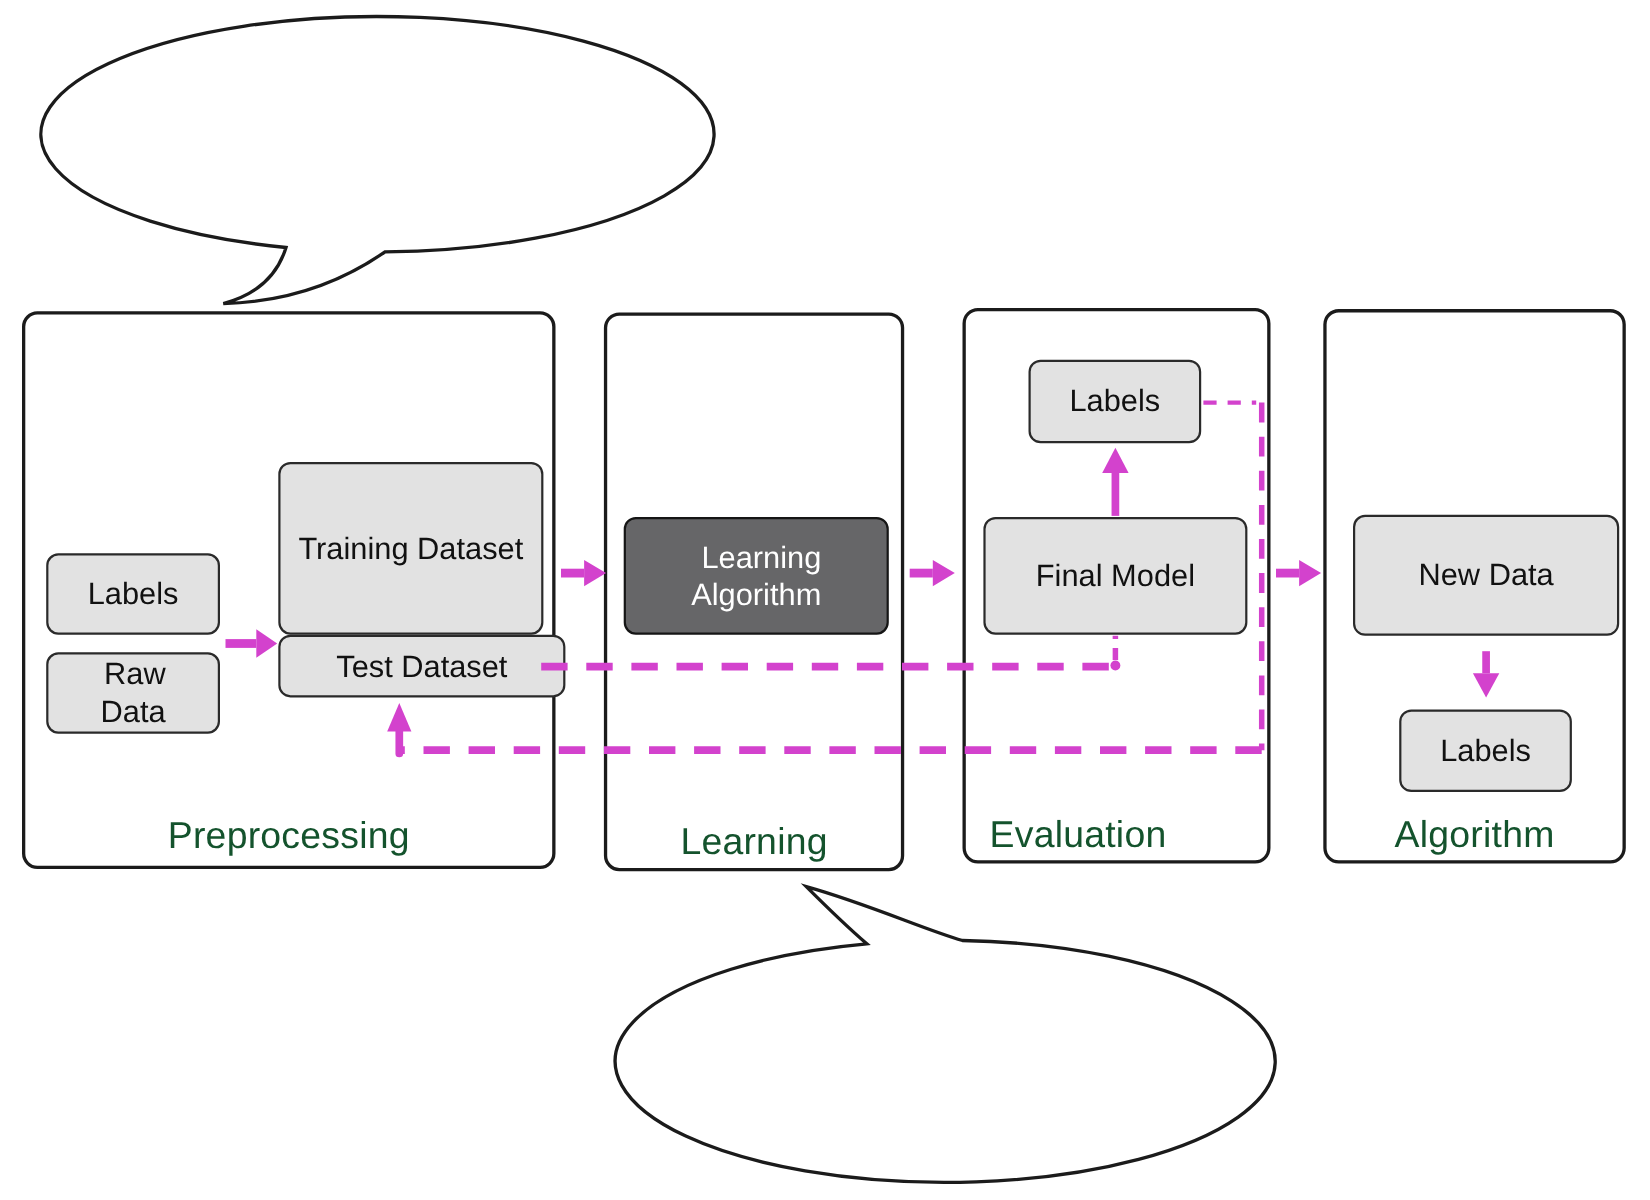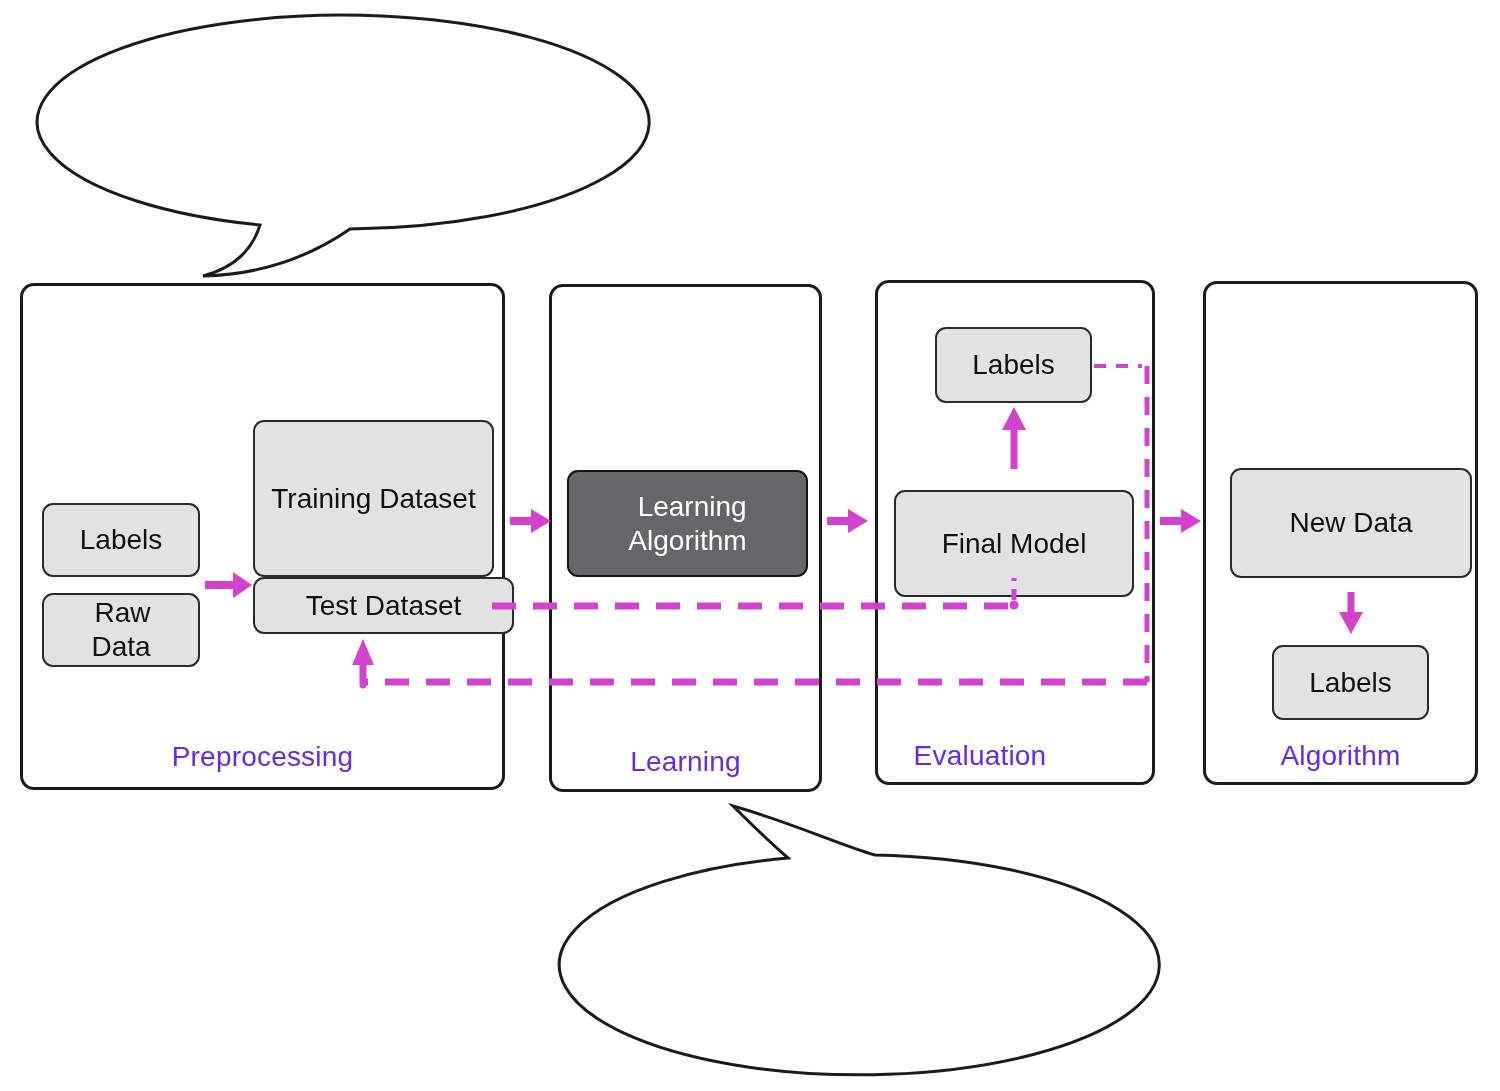--- a/index.html
+++ b/index.html
@@ -11,21 +11,21 @@
   html,body{margin:0;padding:0;background:#ffffff;}
   body{font-family:"Liberation Sans", sans-serif;}
   .canvas{
     position:relative;width:1500px;height:1091px;background:#ffffff;overflow:hidden;
   }
   .stage{
     position:absolute;background:#ffffff;border:3px solid var(--outline);
     border-radius:14px;box-sizing:border-box;
   }
   .stage-label{
-    position:absolute;text-align:center;font-size:28px;color:#6d28d9;
+    position:absolute;text-align:center;font-size:34px;color:#14532d;
     letter-spacing:.2px;
   }
   .node{
     position:absolute;box-sizing:border-box;background:var(--node-fill);
     border:2.5px solid #2a2a2a;border-radius:11px;
     display:flex;align-items:center;justify-content:center;
     font-size:28px;color:#111;text-align:right;white-space:pre-line;line-height:1.2;
   }
   .node.dark{background:var(--node-dark);color:#ffffff;border-color:#151515;}
   .overlay{position:absolute;left:0;top:0;pointer-events:none;}
@@ -52,21 +52,21 @@
   <div class="node" style="left:42px;top:503px;width:158px;height:74px;">Labels</div>
   <div class="node" style="left:253px;top:420px;width:241px;height:157px;">Training Dataset</div>
   <div class="node" style="left:42px;top:593px;width:158px;height:74px;">Raw
 Data</div>
   <div class="node" style="left:253px;top:577px;width:261px;height:57px;">Test Dataset</div>
 
   <div class="node dark" style="left:567px;top:470px;width:241px;height:107px;">Learning
 Algorithm</div>
 
   <div class="node" style="left:935px;top:327px;width:157px;height:76px;">Labels</div>
-  <div class="node" style="left:894px;top:470px;width:240px;height:107px;margin-top:20px;">Final Model</div>
+  <div class="node" style="left:894px;top:470px;width:240px;height:107px;">Final Model</div>
 
   <div class="node" style="left:1230px;top:468px;width:242px;height:110px;">New Data</div>
   <div class="node" style="left:1272px;top:645px;width:157px;height:75px;">Labels</div>
 
   <div class="bubble-text" style="left:156px;top:53px;">
     <div>Feature Extraction and Scaling</div>
     <div>Feature Selection</div>
     <div>Dimensionality Reduction</div>
     <div>Sampling</div>
   </div>

